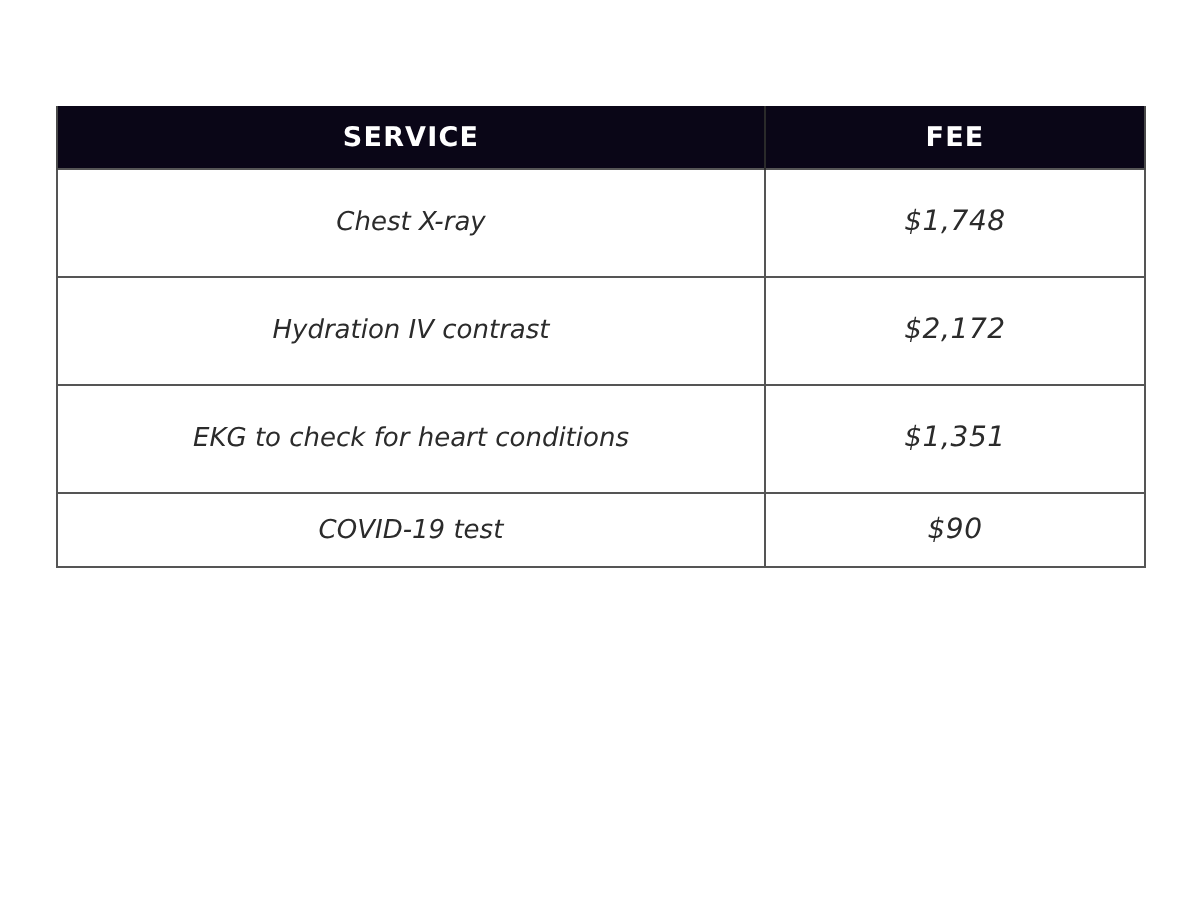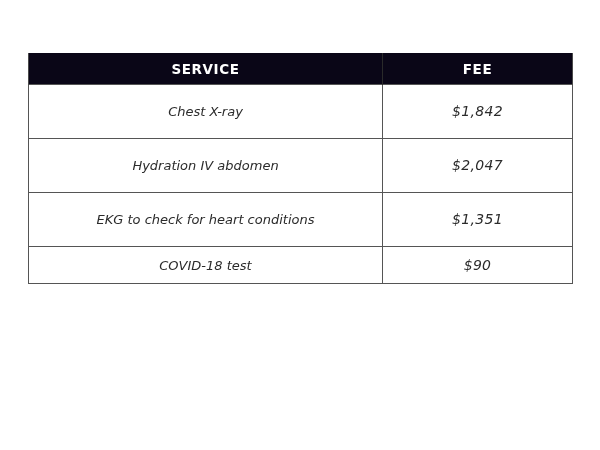--- a/index.html
+++ b/index.html
@@ -64,28 +64,28 @@
 <table class="fee-table">
   <thead>
     <tr>
       <th class="col-service">SERVICE</th>
       <th class="col-fee">FEE</th>
     </tr>
   </thead>
   <tbody>
     <tr class="r1">
       <td>Chest X-ray</td>
-      <td class="fee">$1,842</td>
+      <td class="fee">$1,748</td>
     </tr>
     <tr class="r2">
-      <td>Hydration IV abdomen</td>
-      <td class="fee">$2,047</td>
+      <td>Hydration IV contrast</td>
+      <td class="fee">$2,172</td>
     </tr>
     <tr class="r4">
       <td>EKG to check for heart conditions</td>
       <td class="fee">$1,351</td>
     </tr>
     <tr class="r6">
-      <td>COVID-18 test</td>
+      <td>COVID-19 test</td>
       <td class="fee">$90</td>
     </tr>
   </tbody>
 </table>
 
 </body></html>

